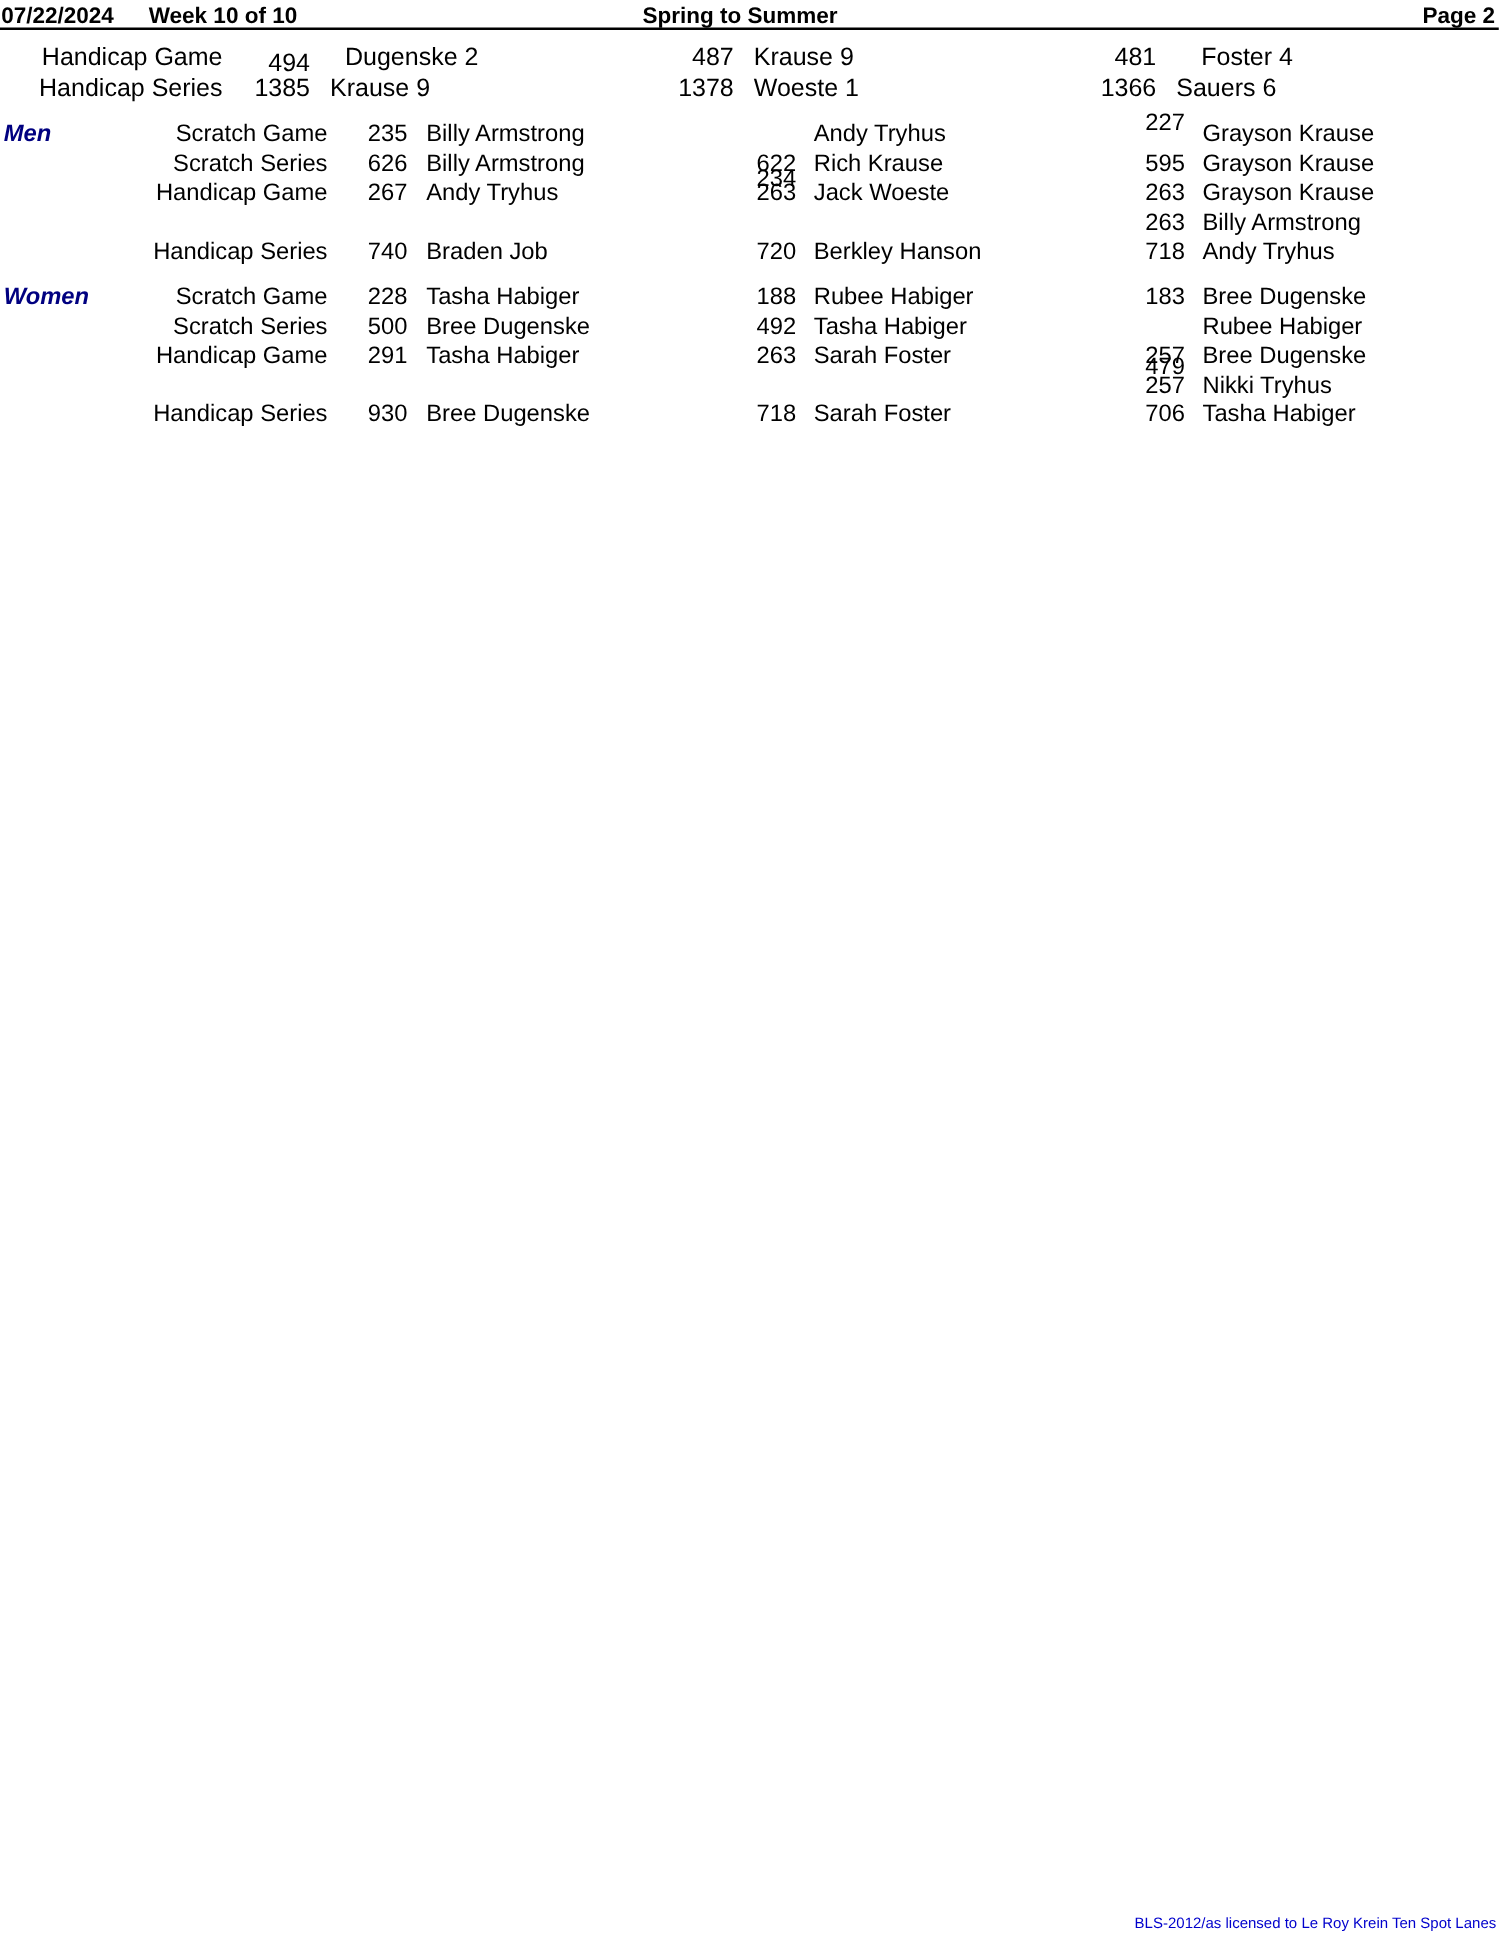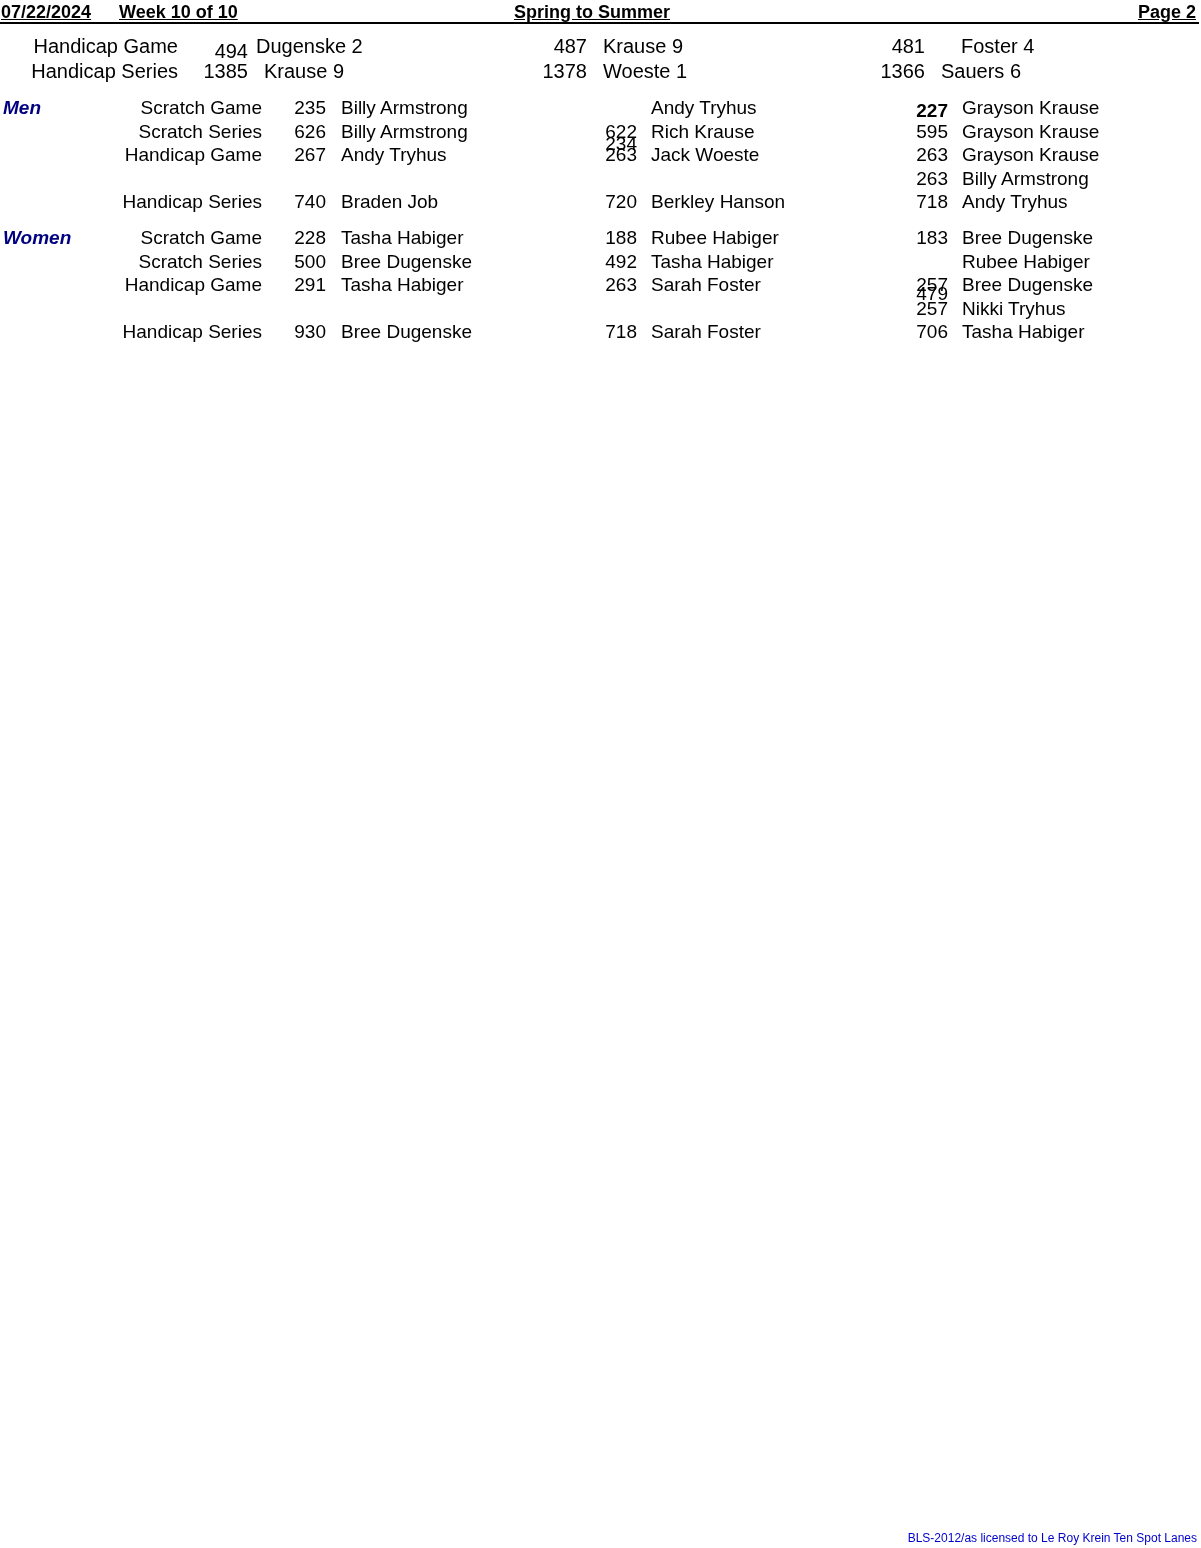--- a/index.html
+++ b/index.html
@@ -1,61 +1,61 @@
 <!DOCTYPE html>
 <html><head>
 <meta charset="utf-8">
 <style>
   html, body { margin:0; padding:0; background:#fff; }
   body { width:1201px; height:1548px; position:relative; overflow:hidden;
          font-family:"Liberation Sans", sans-serif; color:#000; }
   .hdr { position:absolute; top:0; left:0; width:1199px; height:22px;
          border-bottom:2px solid #000; font-weight:bold; font-size:18px; }
-  .hdr span { position:absolute; top:2px; text-decoration:underline; white-space:nowrap; }
+  .hdr span { position:absolute; top:2px; white-space:nowrap; }
   .abs { position:absolute; white-space:nowrap; }
   .team { font-size:20px; }
   .big { font-size:19px; }
   .r { text-align:right; }
   .sec { position:absolute; font-weight:bold; font-style:italic; color:#000080; font-size:19px; }
   .footer { position:absolute; right:4px; top:1531px; font-size:12px; color:#0000cc; white-space:nowrap; }
 </style>
 </head>
 <body>
 
 <div class="hdr">
   <span style="left:1px">07/22/2024</span>
   <span style="left:119px">Week 10 of 10</span>
   <span style="left:514px">Spring to Summer</span>
   <span style="right:3px">Page 2</span>
 </div>
 
 <div id="team">
     <div class="abs team r" style="top: 35px; right: 1023px;">Handicap Game</div>
     <div class="abs team r" style="top: 40px; right: 953px;">494</div>
-    <div class="abs team" style="top: 35px; left: 256px;">Dugenske 2</div>
+    <div class="abs team" style="top: 35px; left: 276px;">Dugenske 2</div>
     <div class="abs team r" style="top: 35px; right: 614px;">487</div>
     <div class="abs team" style="top: 35px; left: 603px;">Krause 9</div>
     <div class="abs team r" style="top: 35px; right: 276px;">481</div>
     <div class="abs team" style="top: 35px; left: 941px; margin-left: 20px;">Foster 4</div>
     <div class="abs team r" style="top: 60px; right: 1023px;">Handicap Series</div>
     <div class="abs team r" style="top: 60px; right: 953px;">1385</div>
     <div class="abs team" style="top: 60px; left: 264px;">Krause 9</div>
     <div class="abs team r" style="top: 60px; right: 614px;">1378</div>
     <div class="abs team" style="top: 60px; left: 603px;">Woeste 1</div>
     <div class="abs team r" style="top: 60px; right: 276px;">1366</div>
     <div class="abs team" style="top: 60px; left: 941px;">Sauers 6</div>
   </div>
 <div id="secs">
     <div class="sec" style="top: 97px; left: 3px;">Men</div>
     <div class="abs big r" style="top: 97px; right: 939px;">Scratch Game</div>
     <div class="abs big r" style="top: 97px; right: 875px;">235</div>
     <div class="abs big" style="top: 97px; left: 341px;">Billy Armstrong</div>
     <div class="abs big r" style="top: 97px; right: 564px; margin-top: 36px;">234</div>
     <div class="abs big" style="top: 97px; left: 651px;">Andy Tryhus</div>
-    <div class="abs big r" style="top: 100px; right: 253px; font-weight: bold;">227</div>
+    <div class="abs big r" style="top: 88px; right: 253px;">227</div>
     <div class="abs big" style="top: 97px; left: 962px;">Grayson Krause</div>
     <div class="abs big r" style="top: 120.5px; right: 939px;">Scratch Series</div>
     <div class="abs big r" style="top: 120.5px; right: 875px;">626</div>
     <div class="abs big" style="top: 120.5px; left: 341px;">Billy Armstrong</div>
     <div class="abs big r" style="top: 120.5px; right: 564px;">622</div>
     <div class="abs big" style="top: 120.5px; left: 651px;">Rich Krause</div>
     <div class="abs big r" style="top: 120.5px; right: 253px;">595</div>
     <div class="abs big" style="top: 120.5px; left: 962px;">Grayson Krause</div>
     <div class="abs big r" style="top: 144px; right: 939px;">Handicap Game</div>
     <div class="abs big r" style="top: 144px; right: 875px;">267</div>

